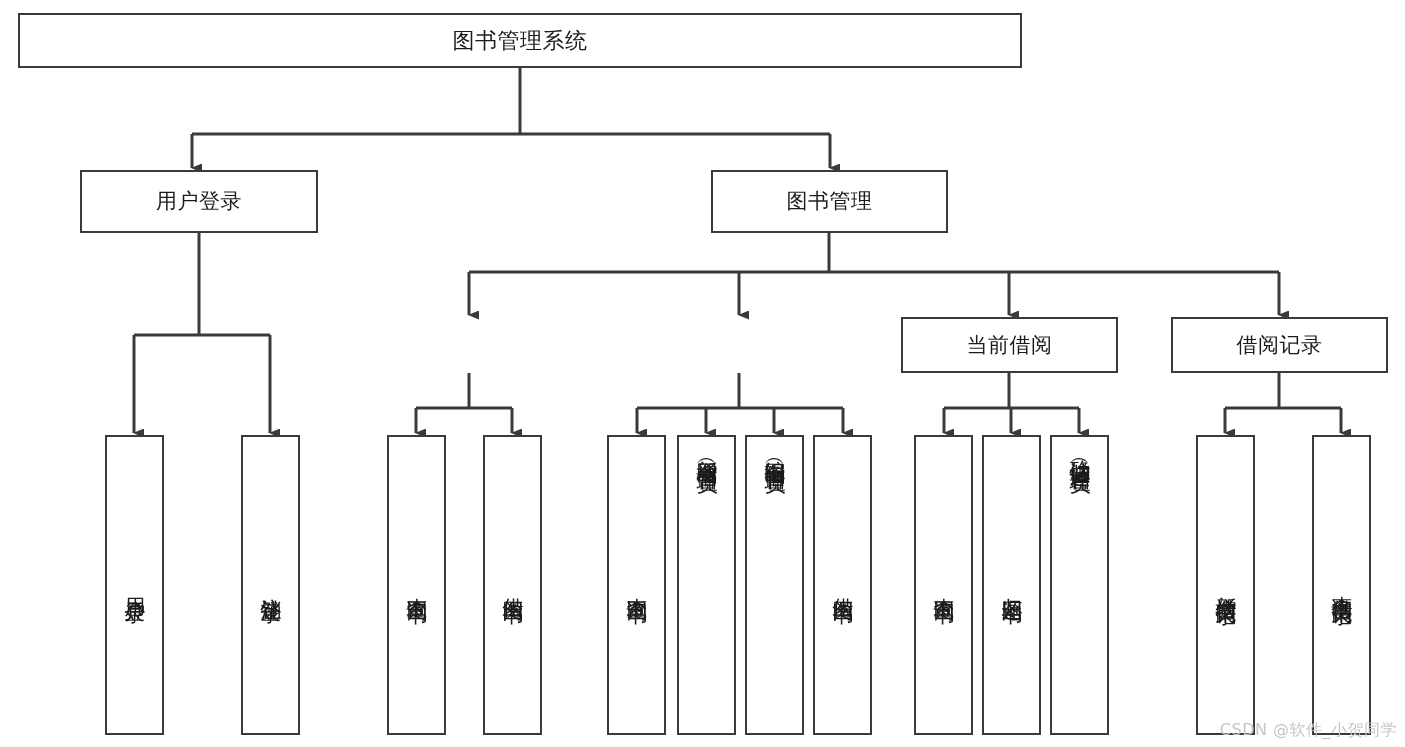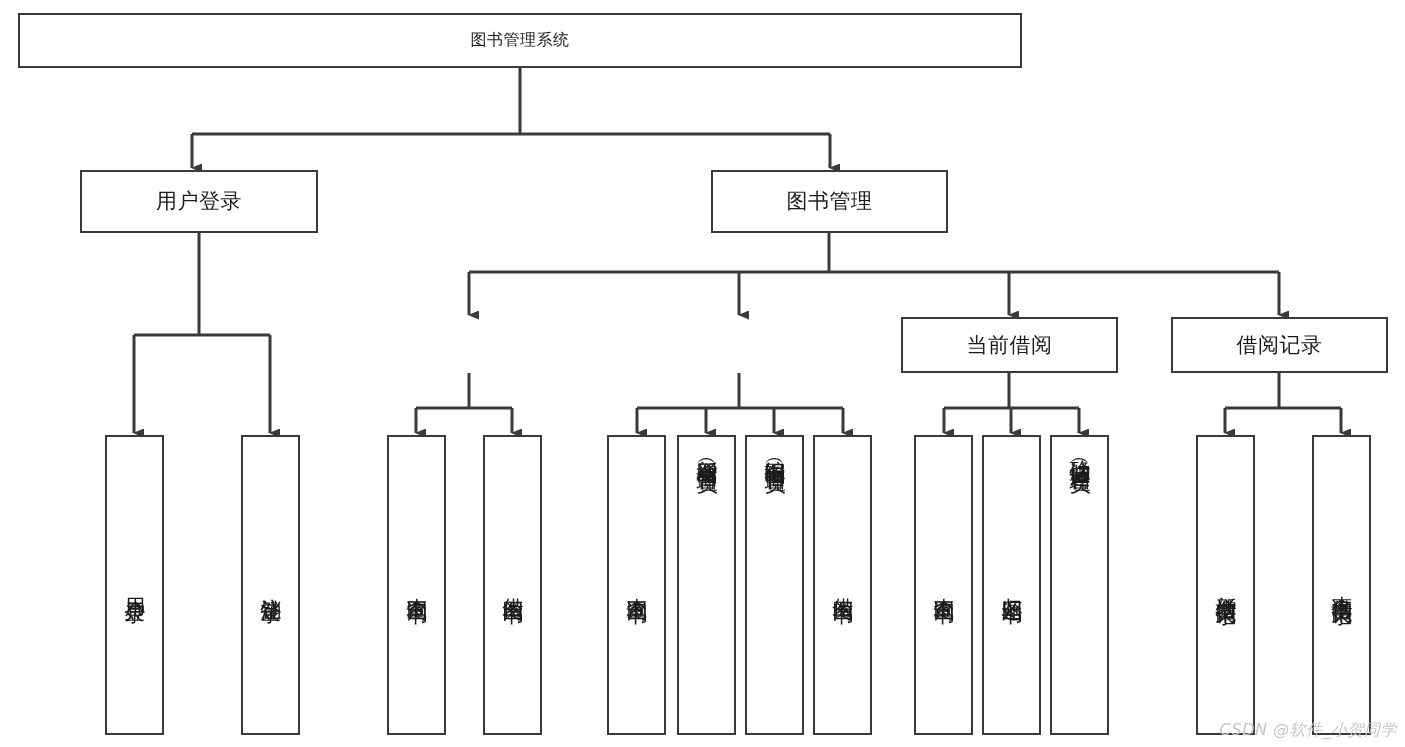--- a/index.html
+++ b/index.html
@@ -39,21 +39,21 @@
   .node .label {
     display: block;
     text-align: center;
   }
   .node.horiz .label {
     font-size: 21px;
     letter-spacing: 0.5px;
     white-space: nowrap;
   }
   .node.root .label {
-    font-size: 16px;
+    font-size: 22px;
   }
   .node.leaf {
     align-items: flex-start;
     justify-content: center;
     padding-top: 6px;
   }
   .node.leaf .label {
     writing-mode: vertical-rl;
     text-orientation: upright;
     font-size: 21px;
@@ -65,21 +65,20 @@
     padding-top: 0;
   }
   #watermark {
     position: absolute;
     right: 8px;
     bottom: 6px;
     font-size: 16px;
     color: #c6c6c6;
     letter-spacing: 0.5px;
     white-space: nowrap;
-    font-style: italic;
   }
 </style>
 </head>
 <body>
 
 <div id="canvas">
 
   <svg id="edges" viewBox="0 0 1405 747">
     <defs>
       <marker id="arw" markerWidth="10" markerHeight="11" refX="4.5" refY="10" orient="auto" markerUnits="userSpaceOnUse">

